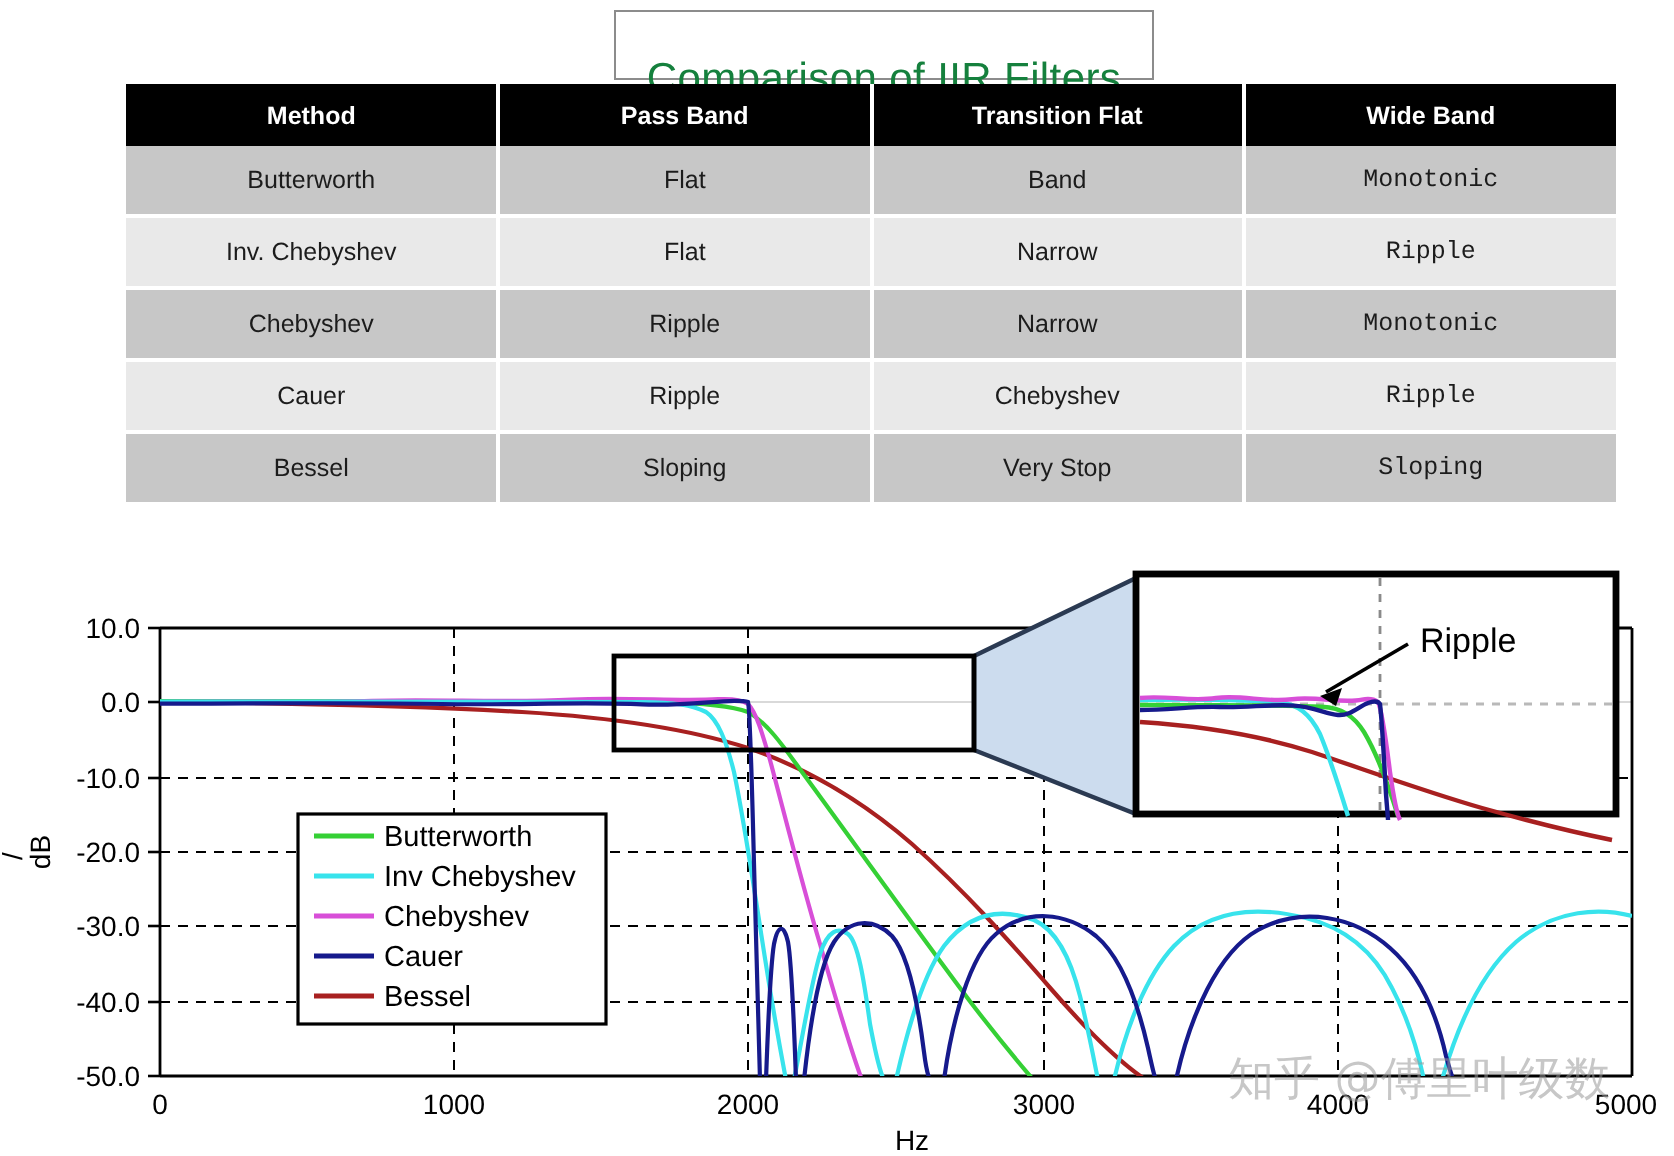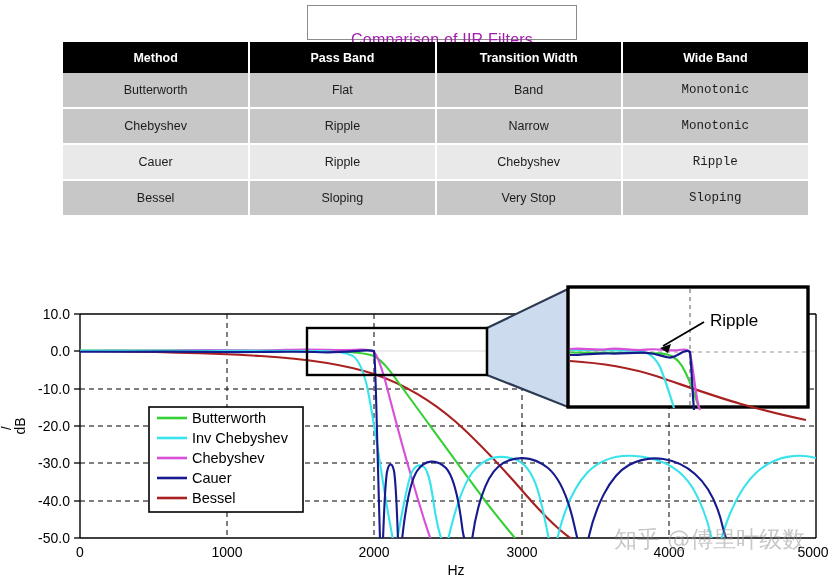--- a/index.html
+++ b/index.html
@@ -9,21 +9,21 @@
     font-family:"Liberation Sans","DejaVu Sans",sans-serif;
     position:relative;overflow:hidden;
   }
   
   #title-box{
     position:absolute;left:307px;top:5px;width:270px;height:35px;
     border:1px solid #8c8c8c;background:#ffffff;
     display:flex;align-items:center;justify-content:center;
     box-sizing:border-box;
   }
-  #title-box span{font-size:16px;color:#a21caf;letter-spacing:.2px;margin-top:34px;}
+  #title-box span{font-size:21px;color:#15803d;letter-spacing:.2px;margin-top:34px;}
 
   
   #compare-table{
     position:absolute;left:63px;top:42px;width:745px;
     border-collapse:collapse;table-layout:fixed;
   }
   #compare-table th{
     background:#000000;color:#ffffff;font-size:12.5px;font-weight:bold;
     height:29px;border-right:2px solid #ffffff;
   }
@@ -49,30 +49,36 @@
 
 <div id="title-box">
   <span>Comparison of IIR Filters</span>
 </div>
 
 <table id="compare-table">
   <thead>
     <tr>
       <th>Method</th>
       <th>Pass Band</th>
-      <th>Transition Width</th>
+      <th>Transition Flat</th>
       <th>Wide Band</th>
     </tr>
   </thead>
   <tbody>
     <tr class="row-dark">
       <td>Butterworth</td>
       <td>Flat</td>
       <td>Band</td>
       <td>Monotonic</td>
+    </tr>
+    <tr class="row-light">
+      <td>Inv. Chebyshev</td>
+      <td>Flat</td>
+      <td>Narrow</td>
+      <td>Ripple</td>
     </tr>
     <tr class="row-dark">
       <td>Chebyshev</td>
       <td>Ripple</td>
       <td>Narrow</td>
       <td>Monotonic</td>
     </tr>
     <tr class="row-light">
       <td>Cauer</td>
       <td>Ripple</td>

